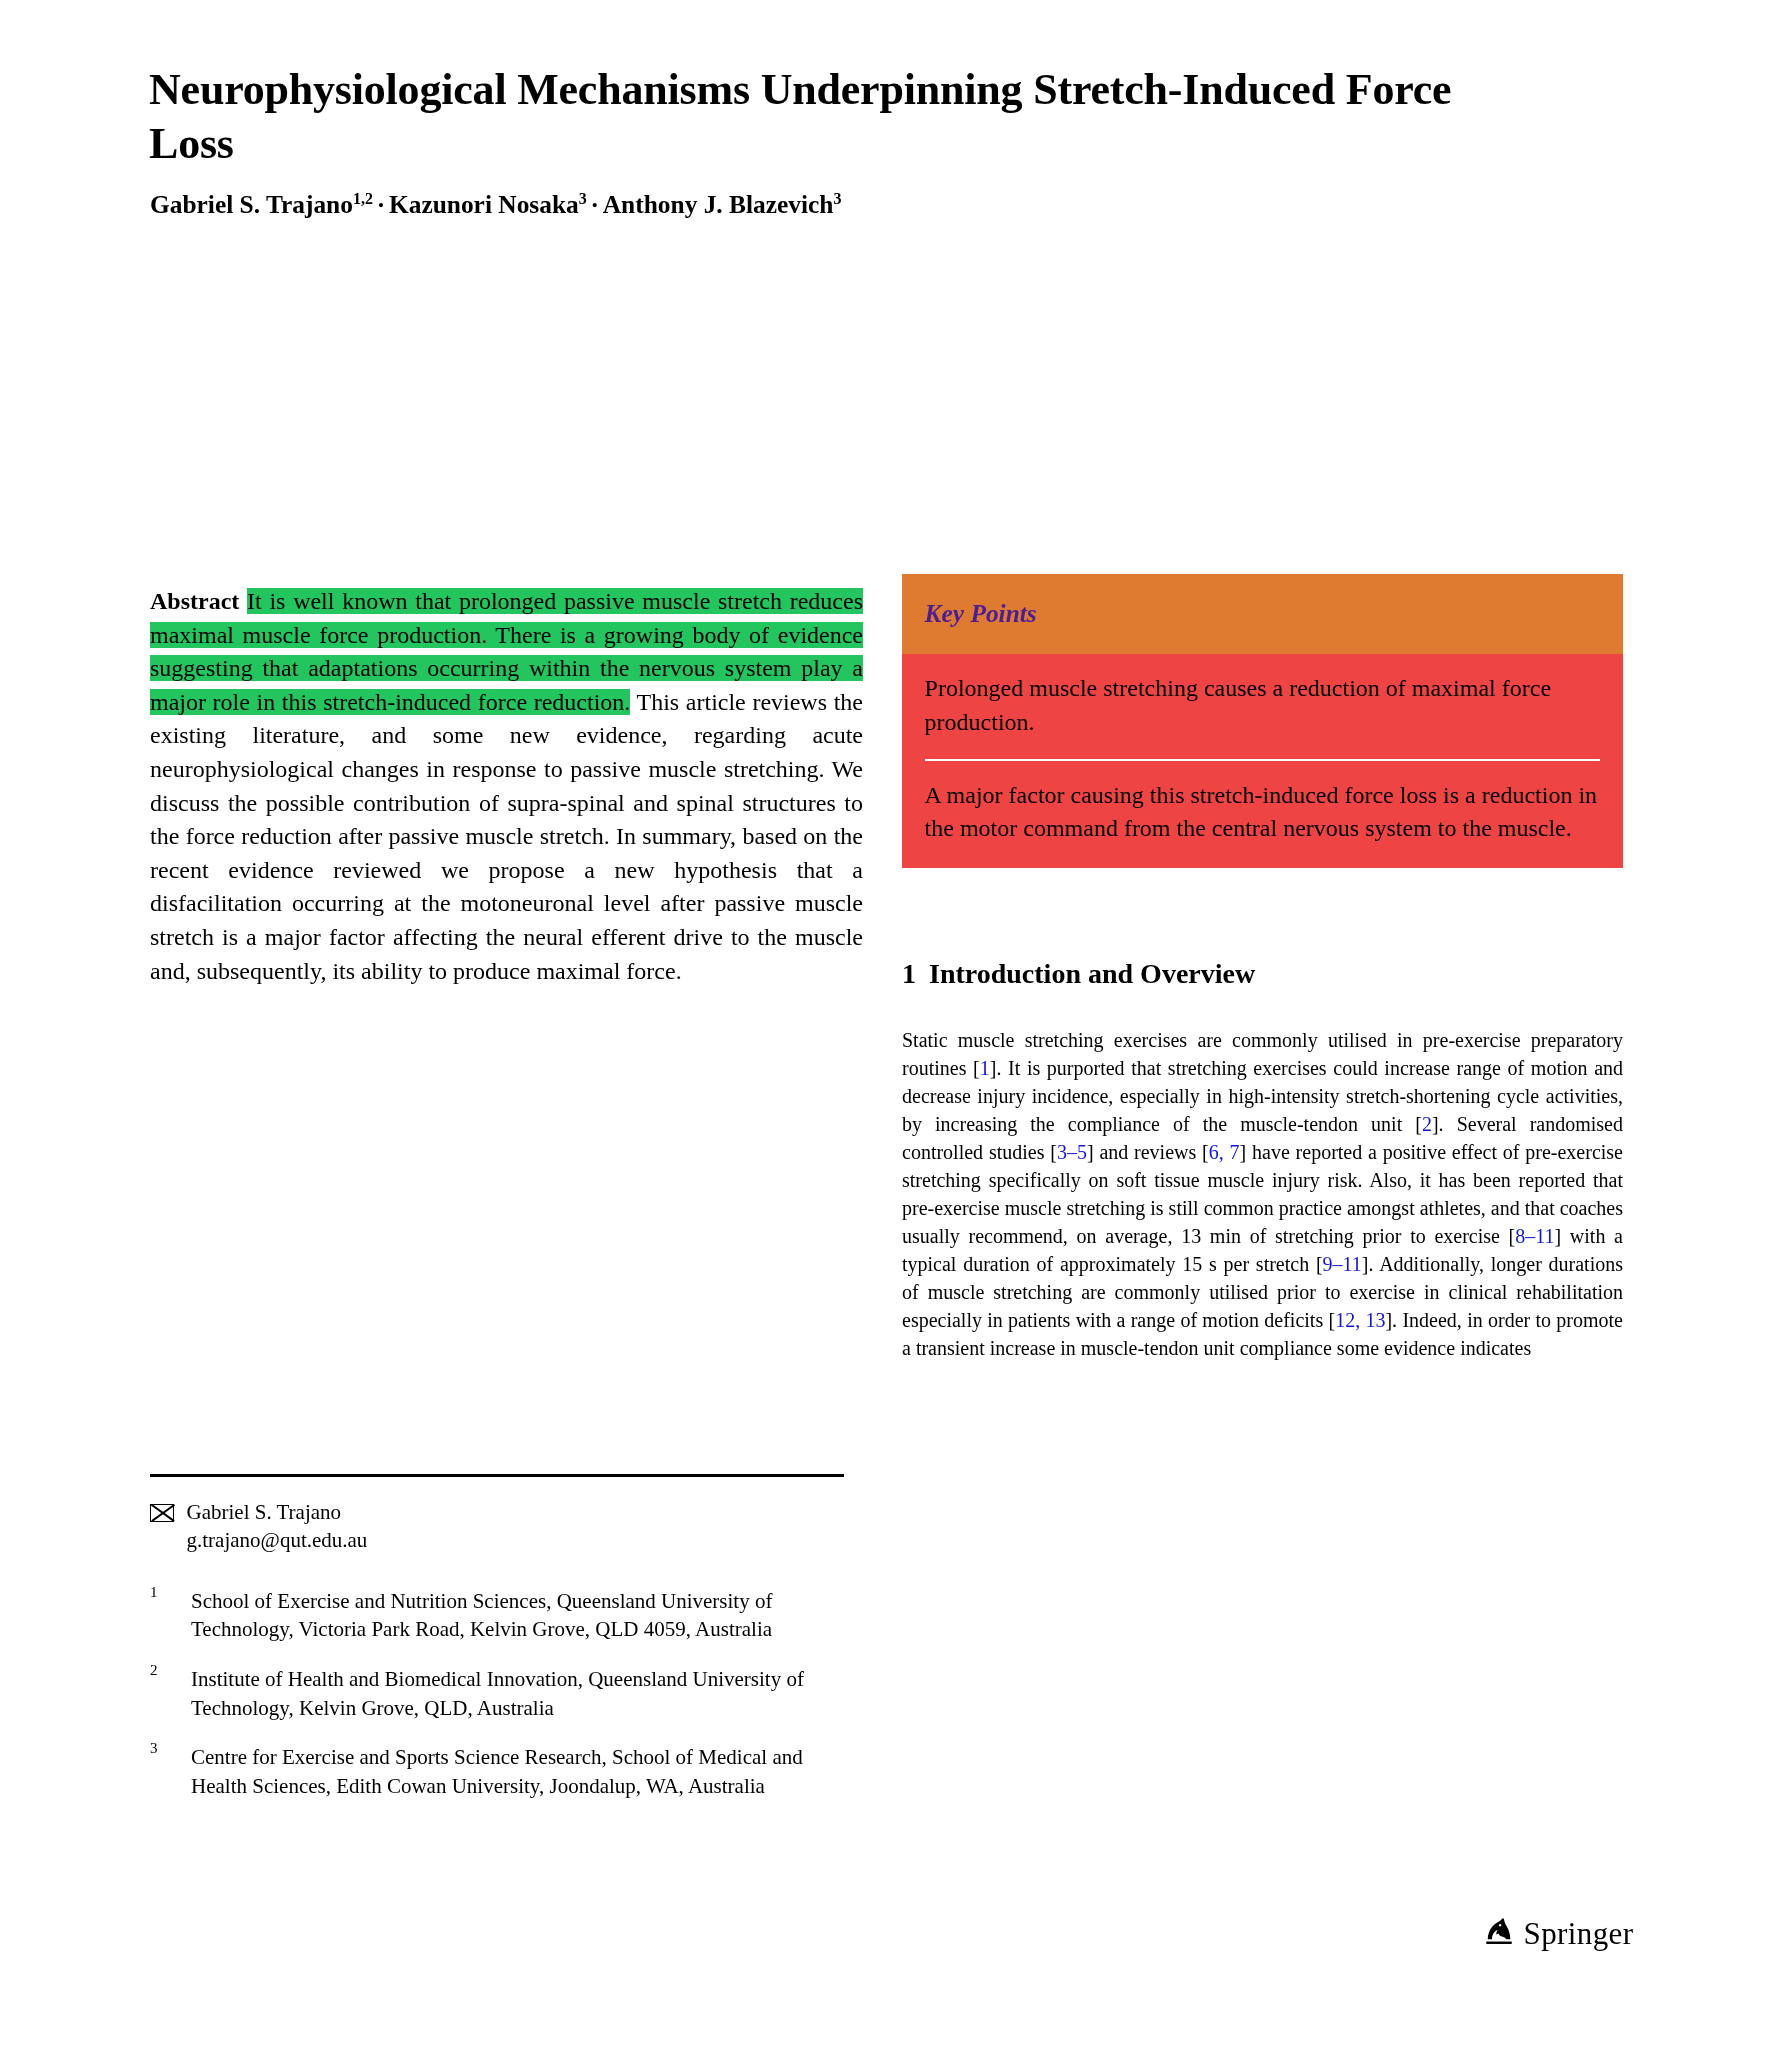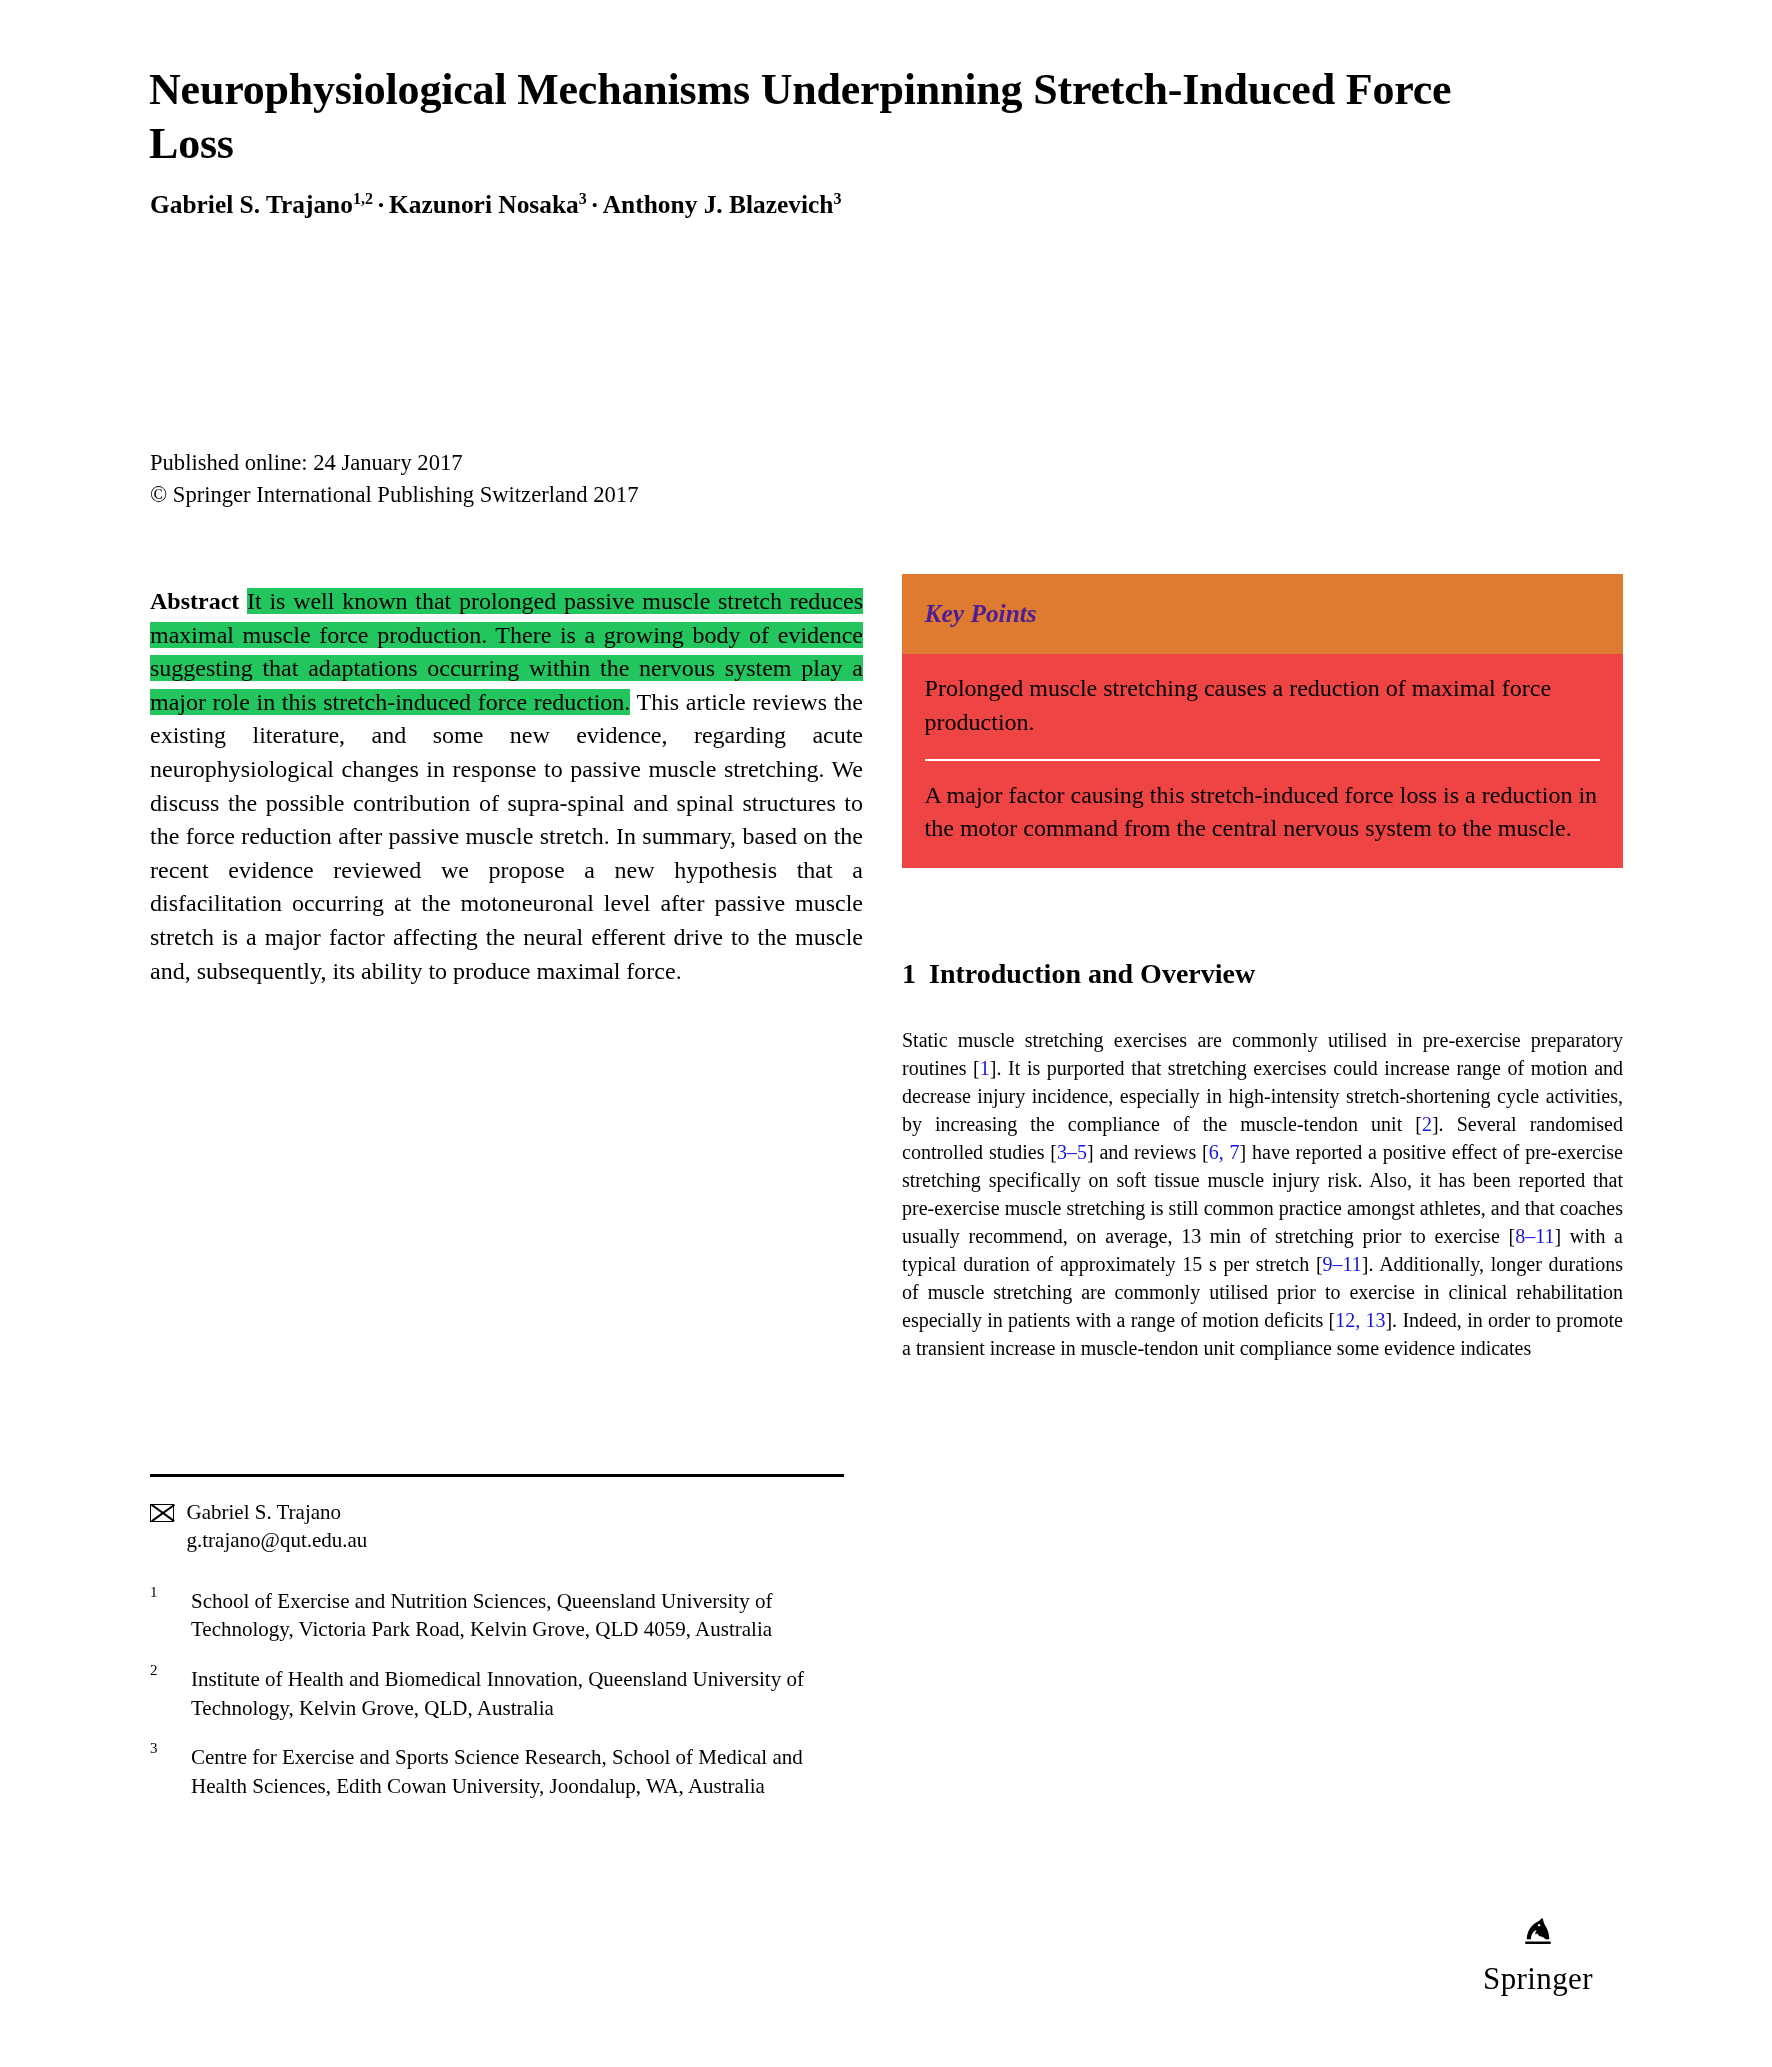--- a/index.html
+++ b/index.html
@@ -196,43 +196,38 @@
   .cite { color: #1414e0; }
 
   
   .springer {
     position: absolute;
     left: 1483px;
     top: 1916px;
     display: flex;
     align-items: center;
     gap: 8.5px;
-    flex-direction: column;
   }
   .springer-word {
     font-size: 31px;
     font-family: "Liberation Serif", "DejaVu Serif", serif;
     letter-spacing: 0.4px;
   }
 </style>
 </head>
 <body>
 
 <div class="page">
 
   <h1 class="title">Neurophysiological Mechanisms Underpinning Stretch-Induced Force Loss</h1>
 
   <div class="authors">
     <span>Gabriel S. Trajano</span><sup>1,2</sup><span class="sep-dot">·</span><span>Kazunori Nosaka</span><sup>3</sup><span class="sep-dot">·</span><span>Anthony J. Blazevich</span><sup>3</sup>
   </div>
 
-  <div class="pubinfo">
-    <div>Published online: 24 January 2017</div>
-    <div>© Springer International Publishing Switzerland 2017</div>
-  </div>
 
   <div class="col-left">
     <p class="abstract"><b>Abstract</b> <span class="hl">It is well known that prolonged passive muscle stretch reduces maximal muscle force production. There is a growing body of evidence suggesting that adaptations occurring within the nervous system play a major role in this stretch-induced force reduction.</span> <span>This article reviews the existing literature, and some new evidence, regarding acute neurophysiological changes in response to passive muscle stretching. We discuss the possible contribution of supra-spinal and spinal structures to the force reduction after passive muscle stretch. In summary, based on the recent evidence reviewed we propose a new hypothesis that a disfacilitation occurring at the motoneuronal level after passive muscle stretch is a major factor affecting the neural efferent drive to the muscle and, subsequently, its ability to produce maximal force.</span></p>
   </div>
 
   <div class="footnotes">
     <div class="fn-rule"></div>
 
     <div class="corresponding">
       <span class="env-icon"></span>

